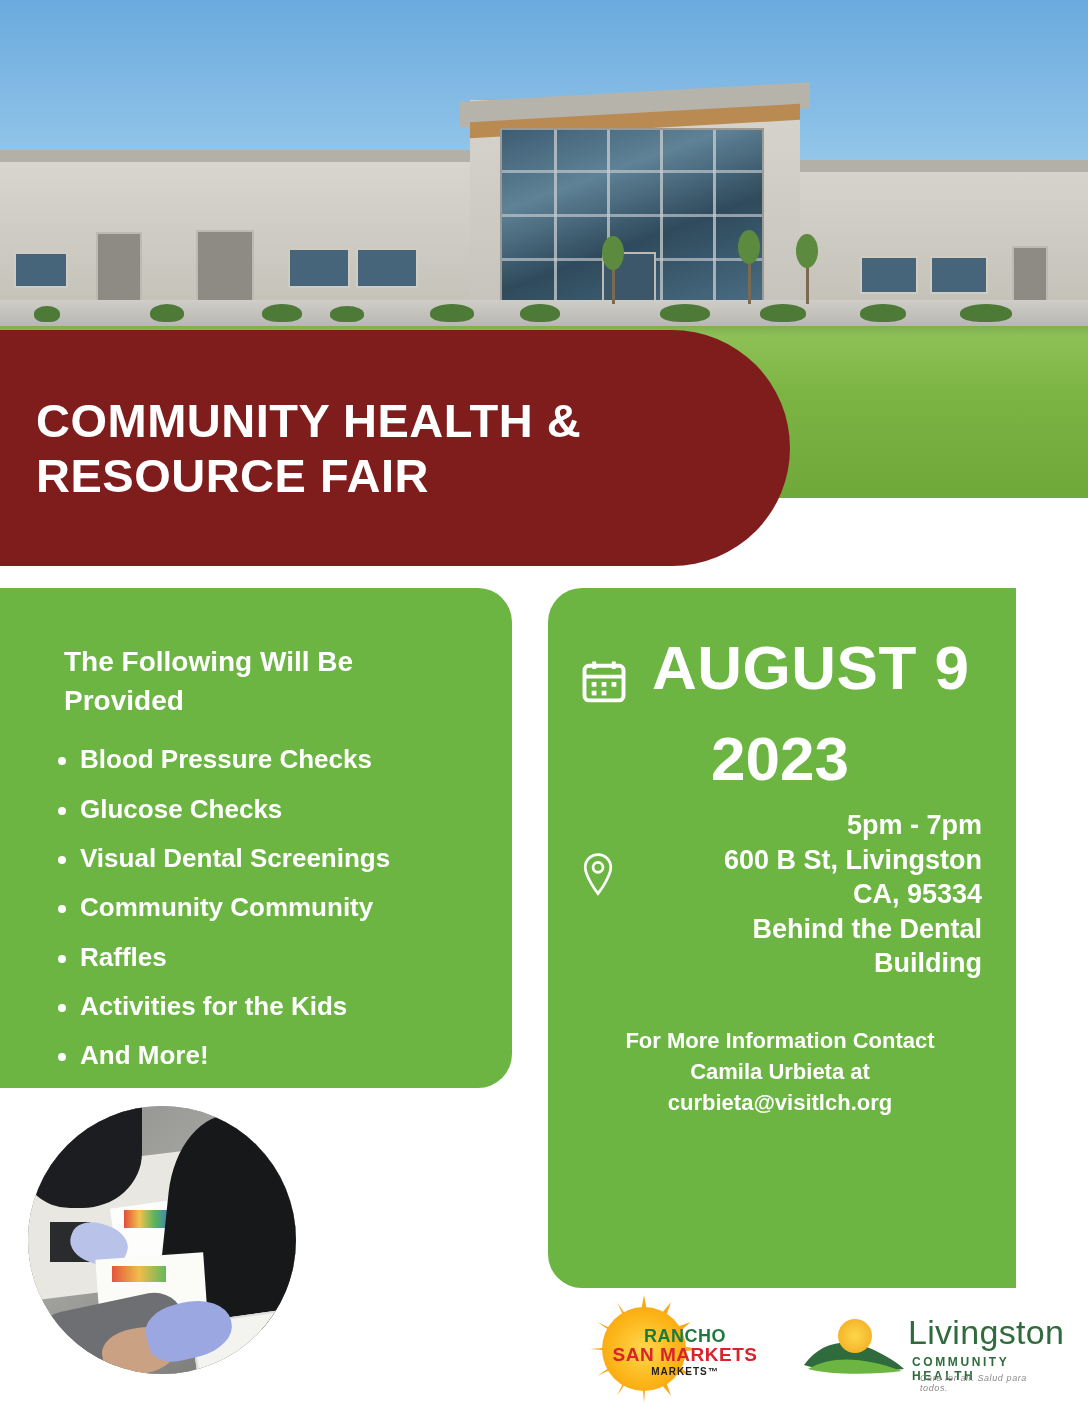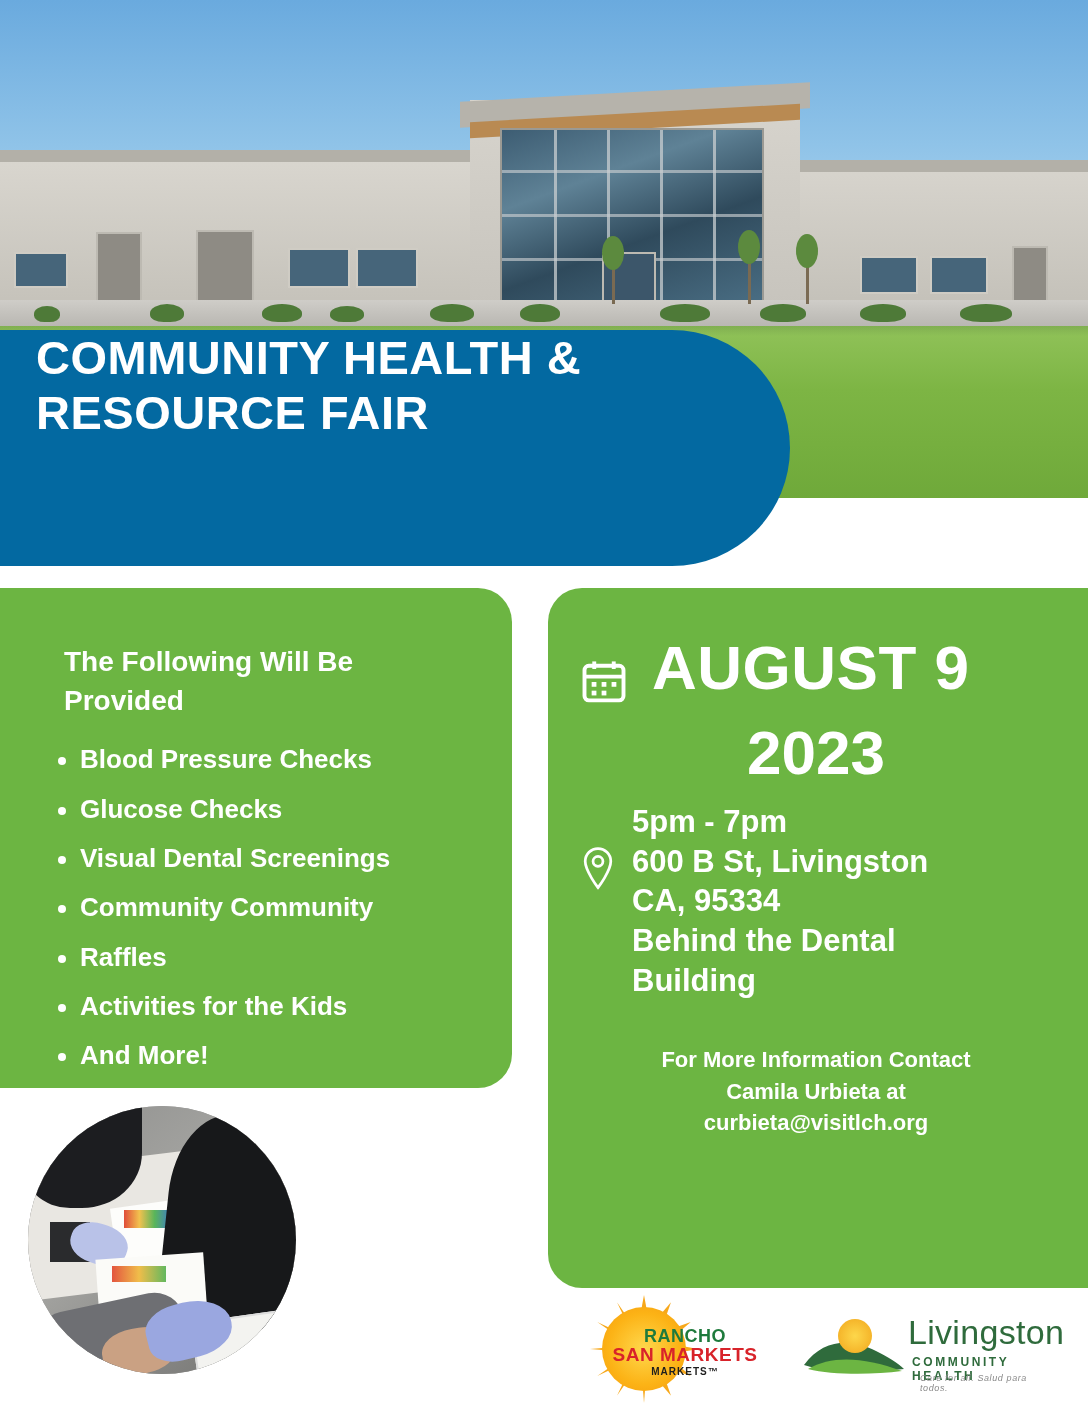--- a/index.html
+++ b/index.html
@@ -65,23 +65,23 @@
   .win { position:absolute; background:#46657a; border:2px solid #cfccc4; }
   .door { position:absolute; background:#8e8b84; border:2px solid #bdbab2; }
 
   .bush { position:absolute; bottom:0; border-radius:50% 50% 40% 40%; background:#4e7a38; }
   .tree-trunk { position:absolute; width:3px; background:#7a6a52; }
   .tree-top { position:absolute; width:22px; height:34px; border-radius:50%; background:#5c8a3e; }
 
   
   .title-block {
     position:absolute; left:0; top:330px; width:790px; height:236px;
-    background:#0369a1;
+    background:#7f1d1d;
     border-radius:0 118px 118px 0;
-    display:flex; align-items:flex-start;
+    display:flex; align-items:center;
   }
   .title-text {
     color:#ffffff;
     font-size:47px;
     font-weight:bold;
     line-height:1.18;
     letter-spacing:.5px;
     padding-left:36px;
     text-transform:uppercase;
   }
@@ -129,38 +129,38 @@
   .pc-person-dark2 { position:absolute; left:-6px; top:-8px; width:120px; height:110px; background:#1c1d20; border-radius:0 0 50% 40%; }
   .pc-arm { position:absolute; left:8px; top:196px; width:150px; height:64px; background:#6e6f73; border-radius:30px; transform:rotate(-12deg); }
   .pc-glove { position:absolute; left:118px; top:196px; width:86px; height:56px; background:#9aa7e0; border-radius:40% 50% 45% 35%; transform:rotate(-14deg); }
   .pc-glove2 { position:absolute; left:42px; top:118px; width:58px; height:40px; background:#b9c2e8; border-radius:45%; transform:rotate(18deg); }
   .pc-hand { position:absolute; left:74px; top:222px; width:74px; height:46px; background:#caa183; border-radius:45%; transform:rotate(-10deg); }
   .pc-tray { position:absolute; left:166px; top:210px; width:92px; height:62px; background:#f3f3f0; border:2px solid #ddd; transform:rotate(-8deg); }
   .pc-box { position:absolute; left:22px; top:116px; width:40px; height:40px; background:#2a2b2d; }
 
   
   .right-panel {
-    position:absolute; left:548px; top:588px; width:540px; height:700px;
+    position:absolute; left:548px; top:588px; width:468px; height:700px;
     background:#6cb542;
     border-radius:34px 0 0 34px;
     color:#fff;
     padding:48px 34px 30px 30px;
   }
   .date-row { display:flex; align-items:flex-start; gap:22px; }
   .cal-icon { flex:0 0 auto; margin-top:20px; }
   .date-main {
     font-size:62px; font-weight:bold; line-height:1.04; letter-spacing:.5px;
   }
-  .date-year { font-size:62px; font-weight:bold; line-height:1.0; text-align:center; margin-top:10px; }
+  .date-year { font-size:62px; font-weight:bold; line-height:1.0; text-align:center; margin-top:16px; }
   .loc-row { display:flex; align-items:flex-start; gap:14px; margin-top:18px; }
   .pin-icon { flex:0 0 auto; margin-top:44px; }
   .loc-text {
     flex:1 1 auto;
-    text-align:left;
-    font-size:31px; font-weight:bold; line-height:1.28;
+    text-align:right;
+    font-size:27px; font-weight:bold; line-height:1.28;
   }
   .contact {
     margin-top:44px; text-align:center;
     font-size:22px; font-weight:bold; line-height:1.42;
   }
 
   
   .logos {
     position:absolute; left:570px; top:1300px; width:500px; height:98px;
     display:flex; align-items:center; justify-content:center; gap:44px;

